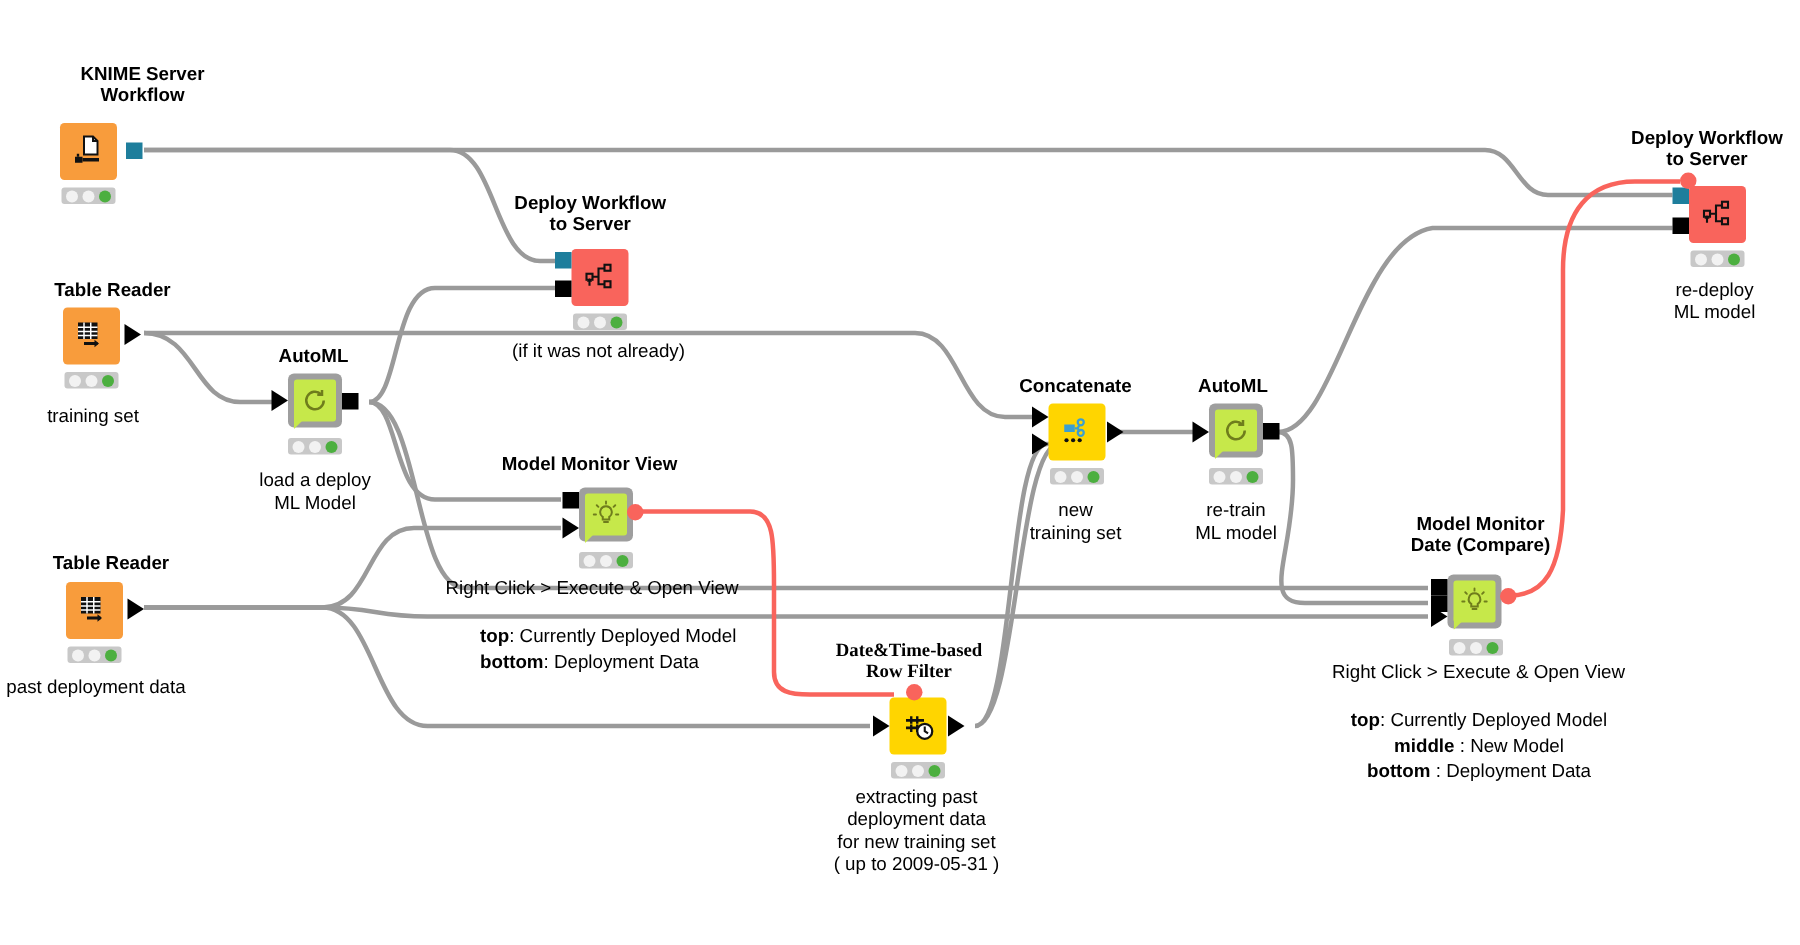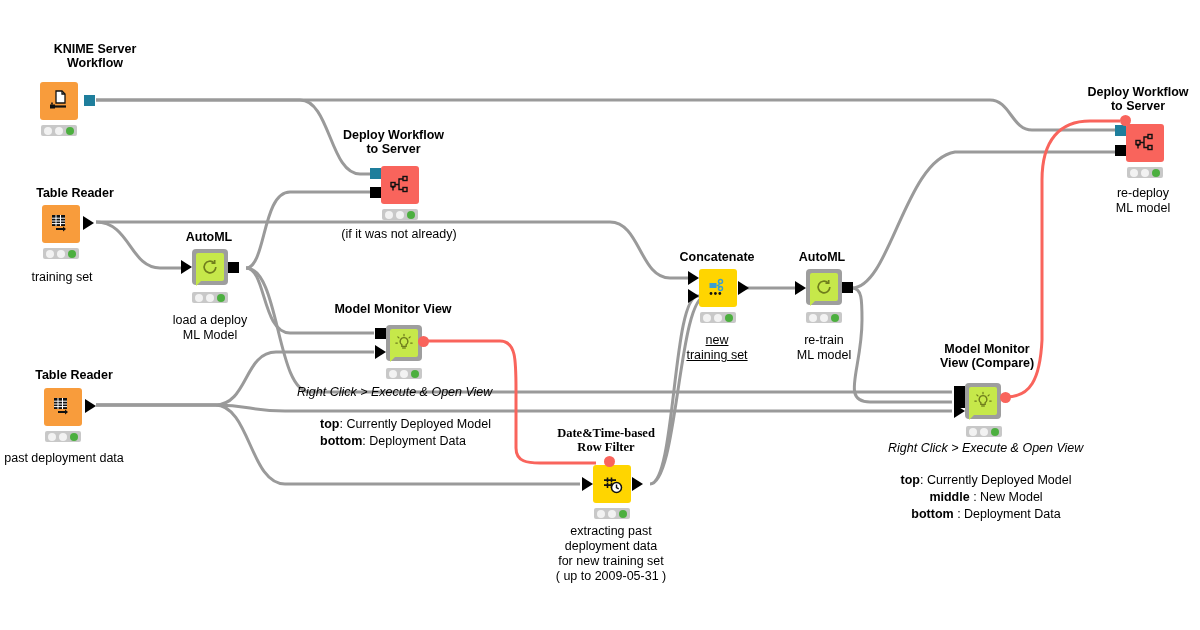--- a/index.html
+++ b/index.html
@@ -13,21 +13,21 @@
   .nodebox.red{background:#f9645c;}
   .nodebox.yellow{background:#ffd500;}
   .nodebox.component{background:#9e9e9e;padding:0;border-radius:4px;}
   .comp-inner{width:28px;height:28px;background:#c6e84a;border-radius:2px;position:relative;display:flex;align-items:center;justify-content:center;}
   .comp-inner:after{content:"";position:absolute;left:0;bottom:-5px;width:9px;height:9px;background:#c6e84a;
      clip-path:polygon(0 0,100% 0,0 100%);}
 
   .title{position:absolute;font-size:12.5px;font-weight:bold;color:#000;text-align:center;line-height:14px;white-space:nowrap;}
   .caption{position:absolute;font-size:12.5px;color:#000;text-align:center;line-height:15px;white-space:nowrap;}
   .annot{position:absolute;font-size:12.5px;color:#000;line-height:17px;white-space:nowrap;}
-  .annot.italic{font-style:italic;text-align:center;}
+  .annot.italic{text-align:center;}
   .annot b{font-weight:bold;}
 
   .status{position:absolute;width:36px;height:11px;background:#c8c8c8;border-radius:2px;display:flex;align-items:center;justify-content:space-around;padding:0 1px;box-sizing:border-box;}
   .dot{width:8px;height:8px;border-radius:50%;background:#f2f2f2;}
   .dot.green{background:#4caf3f;}
 
   .port{position:absolute;}
   .port.sq{width:11px;height:11px;background:#000;}
   .port.teal{width:11px;height:11px;background:#1e7e9c;}
   .port.tri{width:0;height:0;border-left:11px solid #000;border-top:7px solid transparent;border-bottom:7px solid transparent;}
@@ -282,21 +282,21 @@
       </svg>
     </div>
     <div class="port tri" style="left:688px;top:271px;"></div>
     <div class="port tri" style="left:688px;top:289px;"></div>
     <div class="port tri" style="left:738px;top:281px;"></div>
     <div class="status" style="left:700px;top:312px;">
       <span class="dot"></span>
       <span class="dot"></span>
       <span class="dot green"></span>
     </div>
-    <div class="caption" style="left:650px;top:333px;width:134px;text-decoration:underline;">
+    <div class="caption" style="left:650px;top:333px;width:134px;">
       <div>new</div>
       <div>training set</div>
     </div>
   </div>
 
   <div class="node">
     <div class="title" style="left:762px;top:250px;width:120px;">
       <div>AutoML</div>
     </div>
     <div class="nodebox component" style="left:806px;top:269px;width:36px;height:36px;">
@@ -316,21 +316,21 @@
     </div>
     <div class="caption" style="left:758px;top:333px;width:132px;">
       <div>re-train</div>
       <div>ML model</div>
     </div>
   </div>
 
   <div class="node">
     <div class="title" style="left:900px;top:342px;width:174px;">
       <div>Model Monitor</div>
-      <div>View (Compare)</div>
+      <div>Date (Compare)</div>
     </div>
     <div class="nodebox component" style="left:965px;top:383px;width:36px;height:36px;">
       <div class="comp-inner">
         <svg class="ic" width="20" height="20" viewBox="0 0 24 24">
           <path d="M12 5.5a4.6 4.6 0 0 0-2.6 8.4v2.1h5.2v-2.1A4.6 4.6 0 0 0 12 5.5z" fill="none" stroke="#6f7d1c" stroke-width="1.6"></path>
           <path d="M9.8 18h4.4" stroke="#6f7d1c" stroke-width="1.6"></path>
           <g stroke="#6f7d1c" stroke-width="1.5" stroke-linecap="round">
             <path d="M12 1.5v1.8M4.6 4.6l1.3 1.3M18.1 5.9l1.3-1.3M2.2 12h1.8M20 12h1.8"></path>
           </g>
         </svg>

